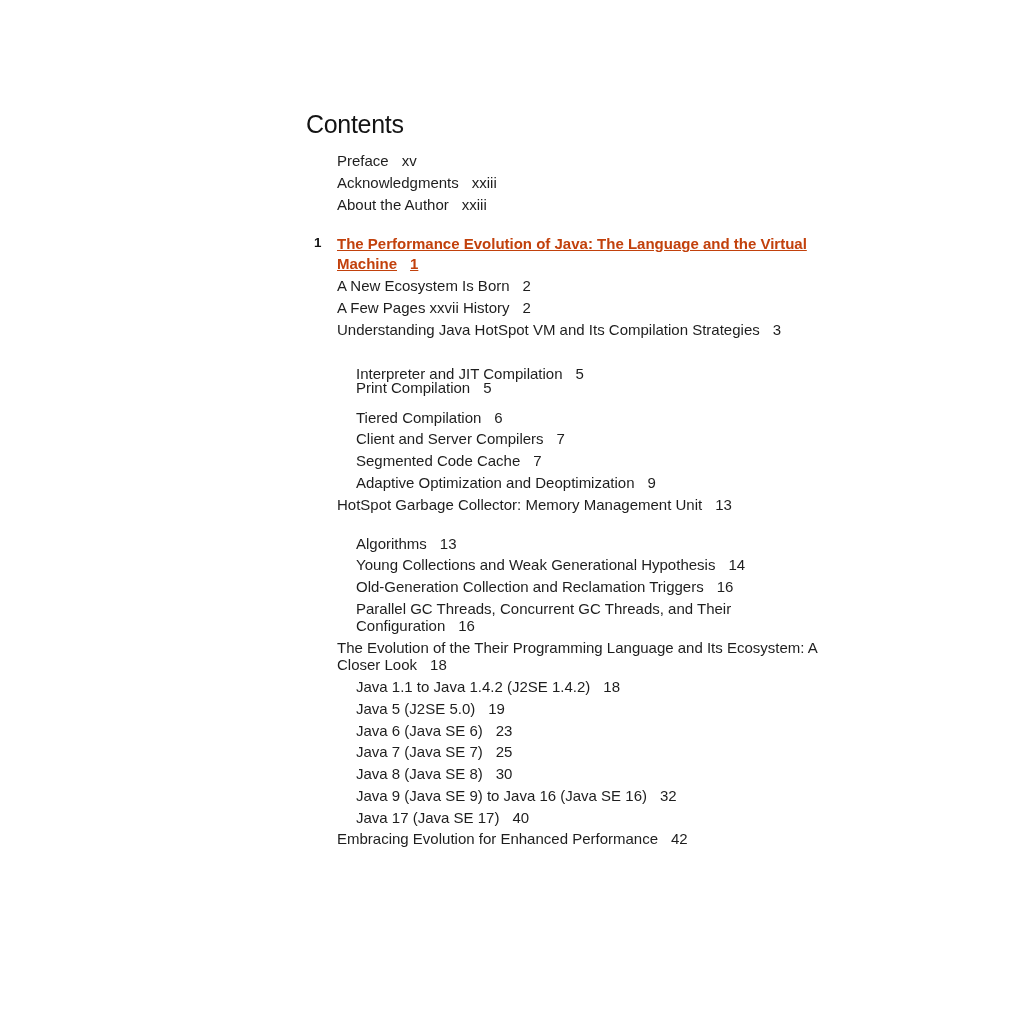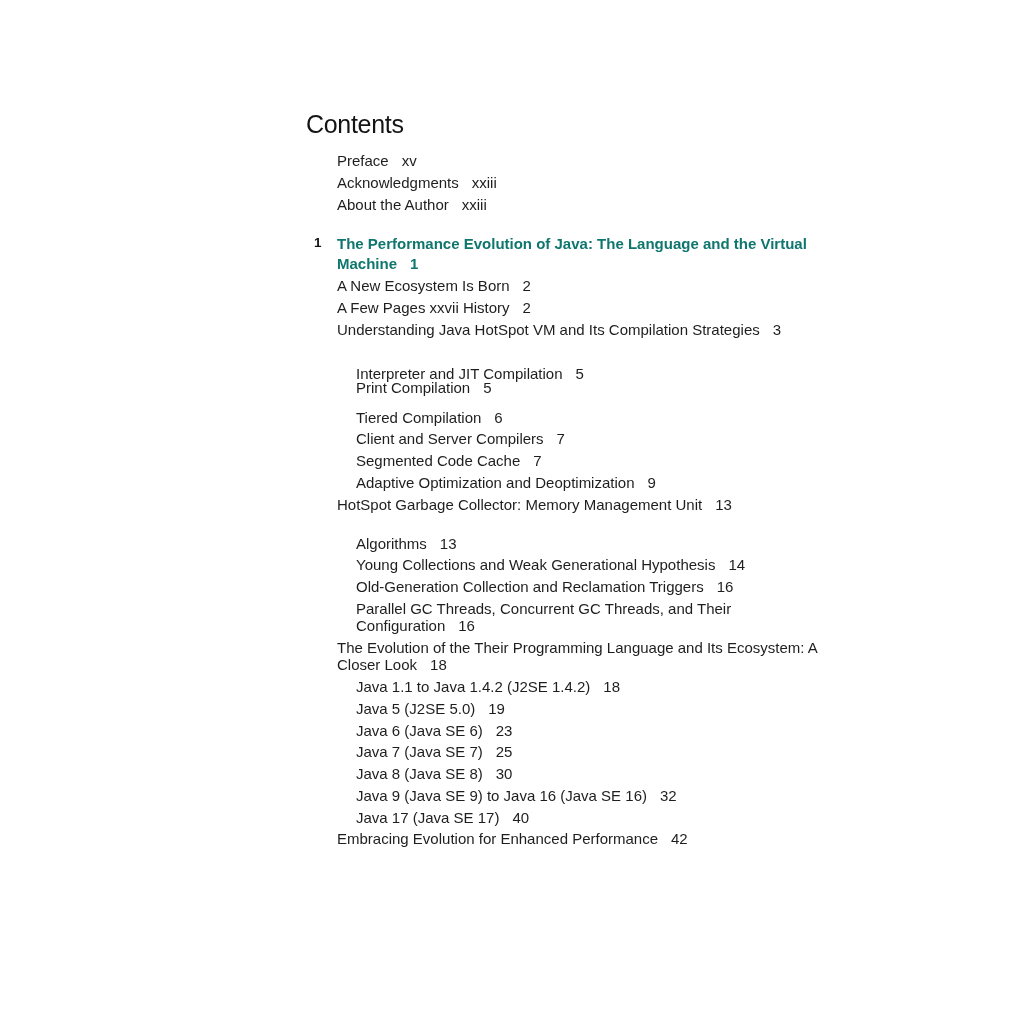--- a/index.html
+++ b/index.html
@@ -43,21 +43,21 @@
     .lvl0 { left: 337px; }
     .lvl1 { left: 337px; }
     .lvl2 { left: 356px; }
     .chapter-num {
       position: absolute;
       left: 314px;
       font-size: 13.4px;
       font-weight: bold;
       color: #141414;
     }
-    .bold { font-weight: bold; color: #0f766e; }
+    .bold { font-weight: bold; color: #c2410c; text-decoration: underline; }
   </style>
 </head>
 <body>
 
 <div class="page">
 
   <h1 class="title">Contents</h1>
 
   <div class="toc-line lvl0" style="top:152px">
     <span>Preface</span><span class="pg">xv</span>

